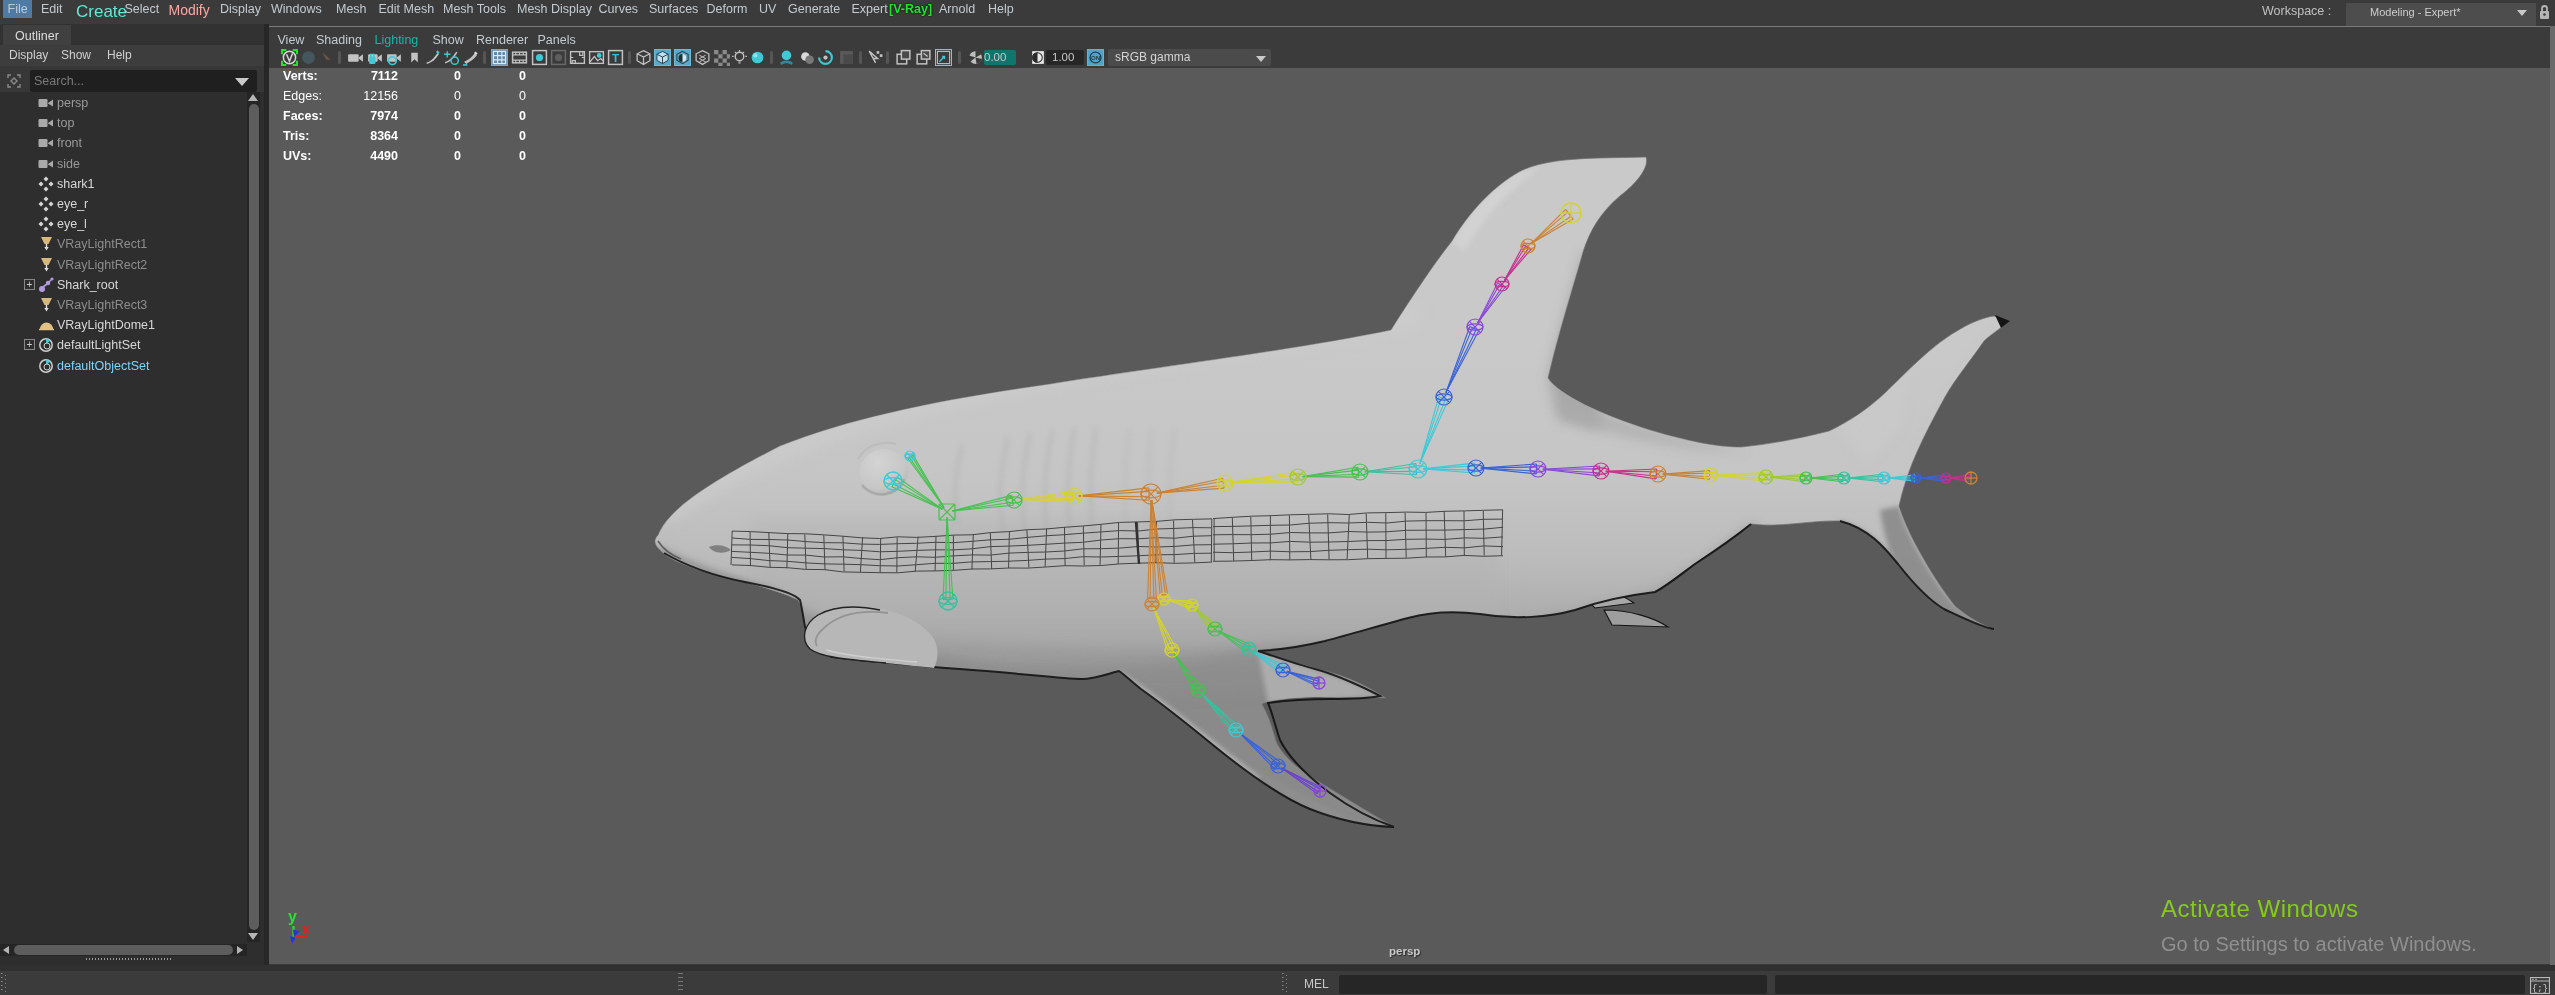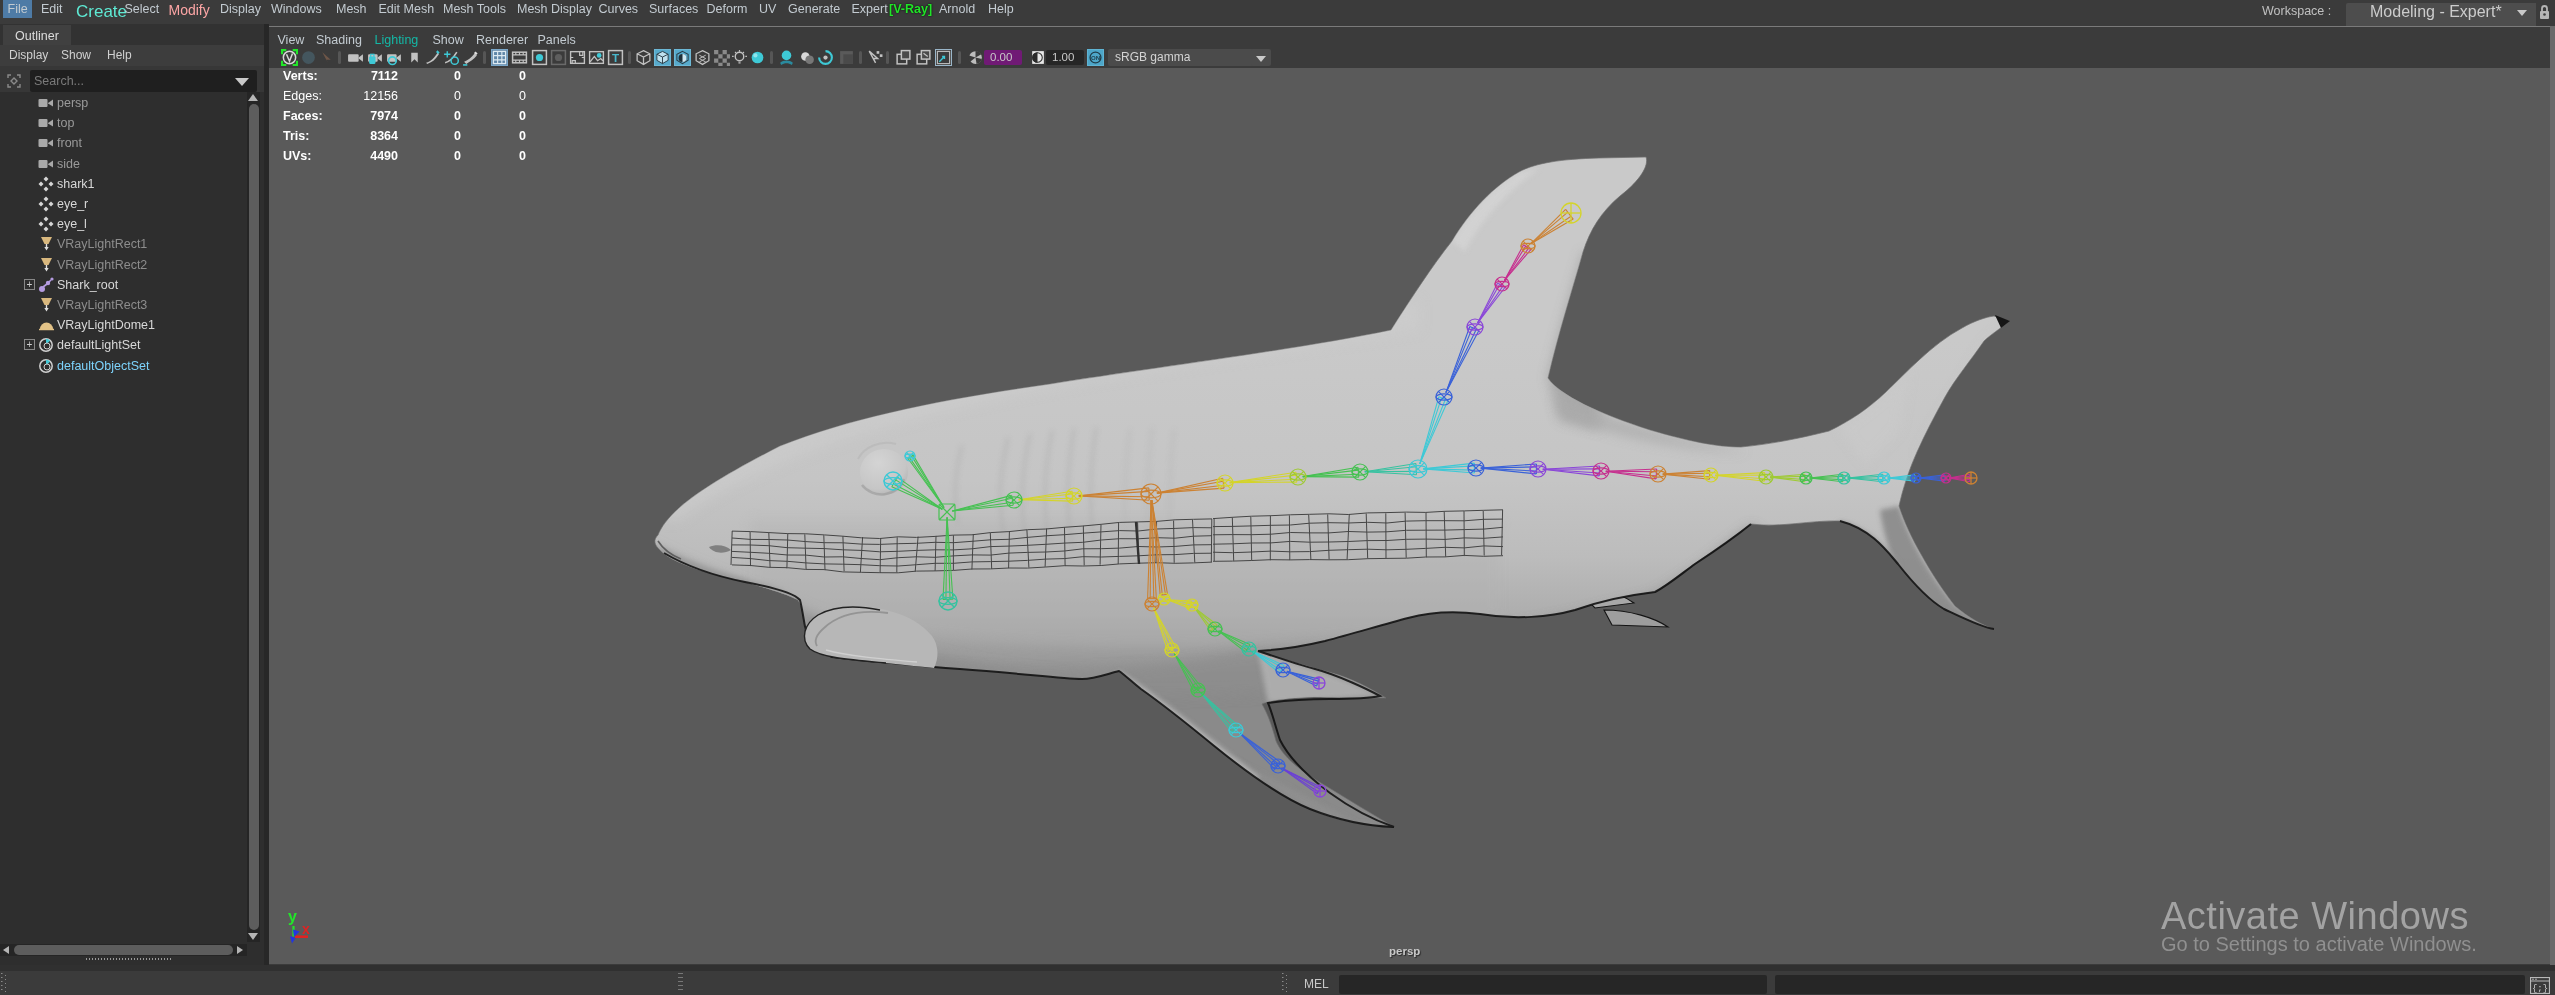--- a/index.html
+++ b/index.html
@@ -31,21 +31,21 @@
     <div style="position:absolute;left:598.5px;top:2px;font-size:12.5px;color:#c3cbd1;white-space:pre">Curves</div>
     <div style="position:absolute;left:649px;top:2px;font-size:12.5px;color:#c3cbd1;white-space:pre">Surfaces</div>
     <div style="position:absolute;left:706.5px;top:2px;font-size:12.5px;color:#c3cbd1;white-space:pre">Deform</div>
     <div style="position:absolute;left:759px;top:2px;font-size:12.5px;color:#c3cbd1;white-space:pre">UV</div>
     <div style="position:absolute;left:788px;top:2px;font-size:12.5px;color:#c3cbd1;white-space:pre">Generate</div>
     <div style="position:absolute;left:851.5px;top:2px;font-size:12.5px;color:#c3cbd1;white-space:pre">Expert</div>
     <div style="position:absolute;left:939px;top:2px;font-size:12.5px;color:#c3cbd1;white-space:pre">Arnold</div>
     <div style="position:absolute;left:988px;top:2px;font-size:12.5px;color:#c3cbd1;white-space:pre">Help</div>
     <div style="position:absolute;left:889px;top:2px;font-size:12.5px;font-weight:bold;color:#21e428;text-shadow:0 0 2px #000">[V-Ray]</div>
  <div style="position:absolute;left:2262px;top:4px;font-size:12.5px;color:#c0c0c0">Workspace :</div>
- <div style="position:absolute;left:2346px;top:3px;width:166px;height:36px;background:#4d4d4d;border-radius:2px 0 0 2px;color:#cccccc;font-size:16px;line-height:18px;padding-left:24px">Modeling - Expert*</div>
+ <div style="position:absolute;left:2346px;top:3px;width:166px;height:36px;background:#4d4d4d;border-radius:2px 0 0 2px;color:#cccccc;font-size:11px;line-height:18px;padding-left:24px">Modeling - Expert*</div>
  <div style="position:absolute;left:2513px;top:3px;width:17px;height:18px;background:#4d4d4d;border-radius:0 2px 2px 0"></div>
  <div style="position:absolute;left:2517px;top:10px;width:0;height:0;border-left:5px solid transparent;border-right:5px solid transparent;border-top:6px solid #c9c9c9"></div>
  <svg width="13" height="16" viewBox="0 0 13 16" style="position:absolute;left:2538px;top:4px">
       <rect x="2" y="7" width="9" height="8" rx="1" fill="#b5b5b5"></rect>
       <path d="M4,7 V4.5 A2.5,2.5 0 0 1 9,4.5 V7" fill="none" stroke="#b5b5b5" stroke-width="1.8"></path>
       <circle cx="6.5" cy="10.5" r="1.3" fill="#3d3d3d"></circle>
     </svg>
 </div>
 
 <div id="outliner">
@@ -357,21 +357,21 @@
       </svg></div>
     <div style="position:absolute;left:935px;top:49px;width:17px;height:17px;border:1px solid #9ab6c9;box-sizing:border-box;"><svg width="100%" height="100%" viewBox="0 0 16 16">
         <rect x="1.5" y="1.5" width="13" height="13" fill="none" stroke="#b8b8b8" stroke-width="1.3"></rect>
         <path d="M3.5,12.5 L9,7 M6.5,7 H9 V9.5" fill="none" stroke="#3ec9d6" stroke-width="1.5"></path>
       </svg></div>
     <div style="position:absolute;left:958px;top:51px;width:3px;height:13px;background:#565656;border-radius:2px"></div>
     <div style="position:absolute;left:967px;top:49px;width:17px;height:17px;"><svg width="100%" height="100%" viewBox="0 0 16 16">
         <circle cx="8" cy="8" r="6" fill="#bdbdbd"></circle>
         <path d="M8,8 L8,1.8 A6.2,6.2 0 0 1 13.5,5 Z M8,8 L14,9.5 A6.2,6.2 0 0 1 9,14 Z M8,8 L3,12 A6.2,6.2 0 0 1 2,6 Z" fill="#3b3b3b"></path>
       </svg></div>
-    <div style="position:absolute;left:984px;top:50px;width:32px;height:15px;background:#701a75;border-radius:2px;color:#c8c8c8;font-size:11.5px;line-height:15px;padding-left:6px">0.00</div>
+    <div style="position:absolute;left:984px;top:50px;width:32px;height:15px;background:#0f766e;border-radius:2px;color:#c8c8c8;font-size:11.5px;line-height:15px;">0.00</div>
     <div style="position:absolute;left:1029px;top:49px;width:17px;height:17px;"><svg width="100%" height="100%" viewBox="0 0 16 16">
         <rect x="3" y="2" width="11" height="12" fill="#e8e8e8"></rect>
         <path d="M8,3 A5,5 0 0 0 8,13 Z" fill="#2b2b2b"></path>
         <circle cx="8" cy="8" r="4.5" fill="none" stroke="#2b2b2b" stroke-width="1"></circle>
       </svg></div>
     <div style="position:absolute;left:1046px;top:50px;width:32px;height:15px;background:#262626;border-radius:2px;color:#c8c8c8;font-size:11.5px;line-height:15px;padding-left:6px">1.00</div>
     <div style="position:absolute;left:1087px;top:49px;width:17px;height:17px;background:#4da6c9;border:1px solid #5fb4d4;box-sizing:border-box;"><svg width="100%" height="100%" viewBox="0 0 16 16">
         <circle cx="8" cy="8" r="5.8" fill="none" stroke="#1f3d4a" stroke-width="1.4"></circle>
         <text x="8" y="10.8" font-size="6.5" font-weight="bold" fill="#1f3d4a" text-anchor="middle" font-family="Liberation Sans">ON</text>
       </svg></div>
@@ -1067,21 +1067,21 @@
   </div>
 <svg width="40" height="44" viewBox="0 0 40 44" style="position:absolute;left:283px;top:906px">
 <text x="5" y="16" font-size="16" font-weight="bold" fill="#22e52a" font-family="Liberation Sans, sans-serif">y</text>
 <line x1="10.5" y1="20" x2="10.5" y2="30.5" stroke="#22e52a" stroke-width="2.2"></line>
 <line x1="12" y1="30.7" x2="25" y2="30.7" stroke="#e02222" stroke-width="2.6"></line>
 <text x="19" y="28" font-size="14" font-weight="bold" fill="#e02222" font-family="Liberation Sans, sans-serif">x</text>
 <path d="M 10,23.5 L 16.5,25.5 L 11,31 Z" fill="#2335e0"></path>
 <path d="M 7,30 L 12.5,32 L 9,37.5 Z" fill="#2335e0"></path>
 </svg>
 <div style="position:absolute;left:1389px;top:945px;font-size:11.5px;font-weight:bold;color:#c9c9c9;text-shadow:1px 1px 1px #2a2a2a">persp</div>
-<div style="position:absolute;left:2161px;top:895px;font-size:38px;color:#a3a3a3;letter-spacing:0.5px;font-family:'Liberation Sans',sans-serif">Activate Windows</div>
+<div style="position:absolute;left:2161px;top:895px;font-size:24px;color:#84cc16;letter-spacing:0.5px;font-family:'Liberation Sans',sans-serif">Activate Windows</div>
 <div style="position:absolute;left:2161px;top:933px;font-size:20px;color:#909090">Go to Settings to activate Windows.</div>
 <div id="mainright"></div>
 
 <div style="position:absolute;left:0;top:965px;width:2555px;height:6px;background:#303030"></div>
 <div id="bottombar">
  <div style="position:absolute;left:1px;top:2px;width:5px;height:20px;background:repeating-linear-gradient(to bottom,#8a8a8a 0 1.5px,transparent 1.5px 4px),repeating-linear-gradient(to bottom,#8a8a8a 0 1.5px,transparent 1.5px 4px);background-size:1.5px 100%,1.5px 100%;background-position:0 0,3.5px 2px;background-repeat:repeat-y"></div>
  <div style="position:absolute;left:678px;top:2px;width:5px;height:20px;background:repeating-linear-gradient(to bottom,#777 0 1.5px,transparent 1.5px 4px)"></div>
  <div style="position:absolute;left:1282px;top:2px;width:5px;height:20px;background:repeating-linear-gradient(to bottom,#8a8a8a 0 1.5px,transparent 1.5px 4px),repeating-linear-gradient(to bottom,#8a8a8a 0 1.5px,transparent 1.5px 4px);background-size:1.5px 100%,1.5px 100%;background-position:0 0,3.5px 2px;background-repeat:repeat-y"></div>
  <div style="position:absolute;left:1304px;top:6px;font-size:12px;color:#c9c9c9">MEL</div>
  <div class="fld" style="left:1339px;top:4px;width:428px;height:19px"></div>

